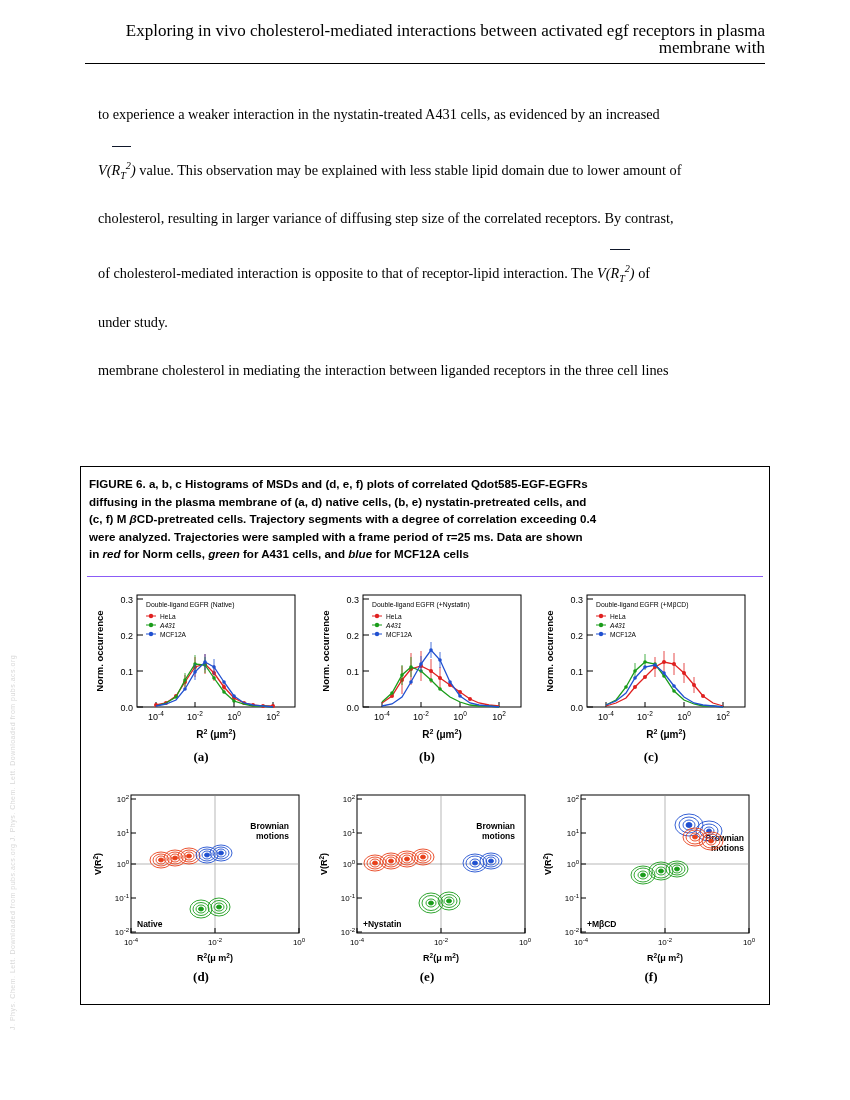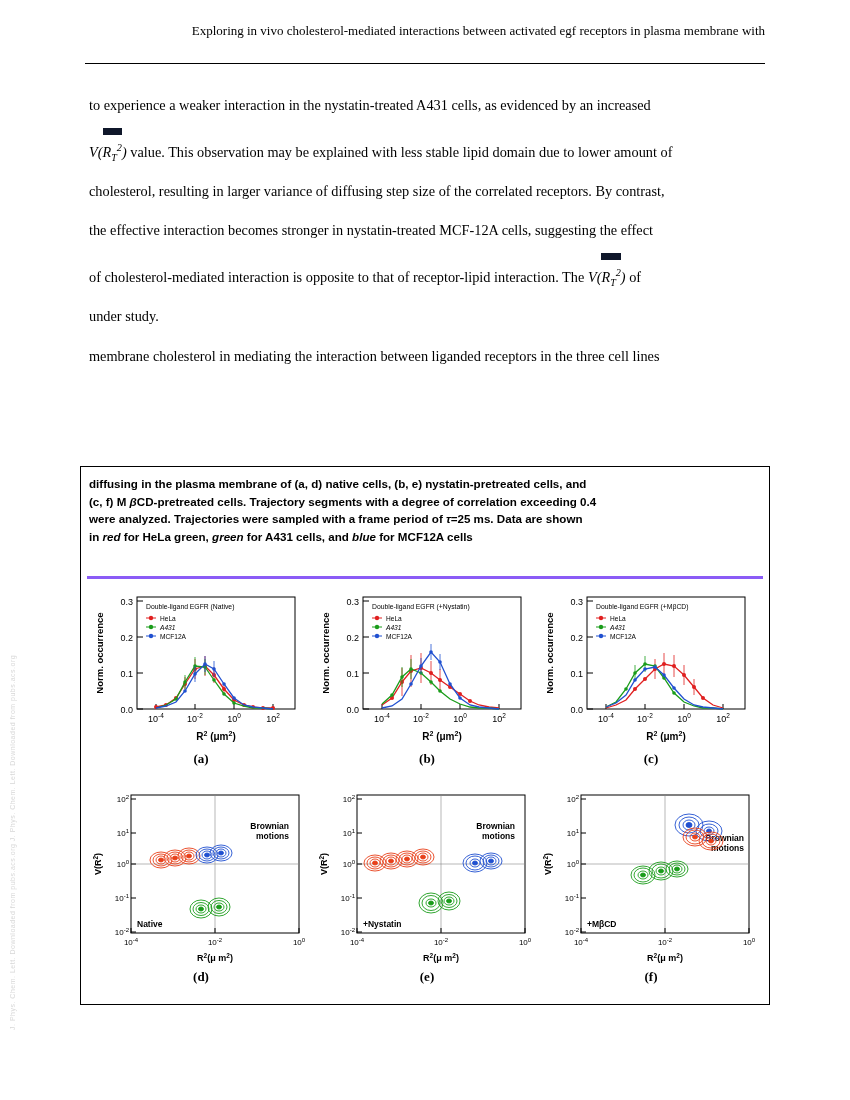--- a/index.html
+++ b/index.html
@@ -21,21 +21,21 @@
     width: 850px;
     height: 1100px;
   }
   
   .runhead {
     position: absolute;
     left: 85px;
     top: 22px;
     width: 680px;
     text-align: right;
-    font-size: 13px;
+    font-size: 17px;
     line-height: 17px;
     font-family: "Liberation Serif", serif;
   }
   .runhead .line1 { display: block; }
   .runhead .line2 { display: block; }
   .rule {
     position: absolute;
     left: 85px;
     top: 63px;
     width: 680px;
@@ -45,26 +45,26 @@
   
   .body-text {
     position: absolute;
     left: 85px;
     top: 84px;
     width: 680px;
     font-size: 14.3px;
     line-height: 35.5px;
     text-align: justify;
   }
-  .body-text p { margin: 4px; }
+  .body-text p { margin: 13px; }
   .ital { font-style: italic; }
   .mathvar { font-family: "Liberation Serif", serif; font-style: italic; }
   .ovl {
-    border-top: 7px solid #0f172a;
-    padding-top: 8px;
+    border-top: 1px solid #0f172a;
+    padding-top: 14px;
     display: inline-block;
     line-height: 1.05;
   }
   sup.small { font-size: 0.72em; vertical-align: super; }
   sub.small { font-size: 0.70em; vertical-align: sub; }
 
   
   .figbox {
     position: absolute;
     left: 80px;
@@ -87,21 +87,21 @@
     text-align: left;
   }
   .figcap .it { font-style: italic; font-weight: bold; }
 
   .panels-top {
     position: absolute;
     left: 6px;
     top: 109px;
     width: 676px;
     height: 200px;
-    border-top: 3px solid #8b5cf6;
+    border-top: 1px solid #8b5cf6;
   }
   .panel {
     position: absolute;
     top: 4px;
     width: 224px;
     height: 196px;
   }
   .panel.p1 { left: 2px; }
   .panel.p2 { left: 228px; }
   .panel.p3 { left: 452px; }
@@ -178,42 +178,40 @@
       <span>to experience a weaker interaction in the nystatin-treated A431 cells, as evidenced by an increased</span>
     </p>
     <p>
       <span class="mathvar">V</span><span class="mathvar">(</span><span class="ovl mathvar">R<sub class="small">T</sub><sup class="small">2</sup></span><span class="mathvar">)</span>
       <span>value. This observation may be explained with less stable lipid domain due to lower amount of</span>
     </p>
     <p>
       <span>cholesterol, resulting in larger variance of diffusing step size of the correlated receptors. By contrast,</span>
     </p>
     <p>
-      <span>the effective interaction becomes stronger in nystatin-treated MCF-12A cells, suggesting the effect</span>
-    </p>
-    <p>
       <span>of cholesterol-mediated interaction is opposite to that of receptor-lipid interaction.  The</span>
       <span class="mathvar">V</span><span class="mathvar">(</span><span class="ovl mathvar">R<sub class="small">T</sub><sup class="small">2</sup></span><span class="mathvar">)</span>
       <span>of</span>
     </p>
     <p>
       <span>under study.</span>
     </p>
     <p>
       <span>membrane cholesterol in mediating the interaction between liganded receptors in the three cell lines</span>
     </p>
   </div>
 
   <div class="figbox">
 
     <div class="figcap">
+      <div><span>FIGURE 6.  a, b, c Histograms of MSDs and (d, e, f) plots of correlated Qdot585-EGF-EGFRs</span></div>
       <div><span>diffusing in the plasma membrane of (a, d) native cells, (b, e) nystatin-pretreated cells, and</span></div>
       <div><span>(c, f) M </span><span class="it">β</span><span>CD-pretreated cells. Trajectory segments with a degree of correlation exceeding 0.4</span></div>
       <div><span>were analyzed.  Trajectories were sampled with a frame period of </span><span class="it">τ</span><span>=25 ms.  Data are shown</span></div>
-      <div><span>in </span><span class="it">red</span><span> for HeLa green, </span><span class="it">green</span><span> for A431 cells, and </span><span class="it">blue</span><span> for MCF12A cells</span></div>
+      <div><span>in </span><span class="it">red</span><span> for Norm cells, </span><span class="it">green</span><span> for A431 cells, and </span><span class="it">blue</span><span> for MCF12A cells</span></div>
     </div>
 
     <div class="panels-top">
 
       <div class="panel p1">
         <svg width="224" height="196" viewBox="0 0 224 196">
 
           <rect x="48" y="14" width="158" height="112" fill="none" stroke="#000" stroke-width="1"></rect>
 
           <g stroke="#000" stroke-width="1">

